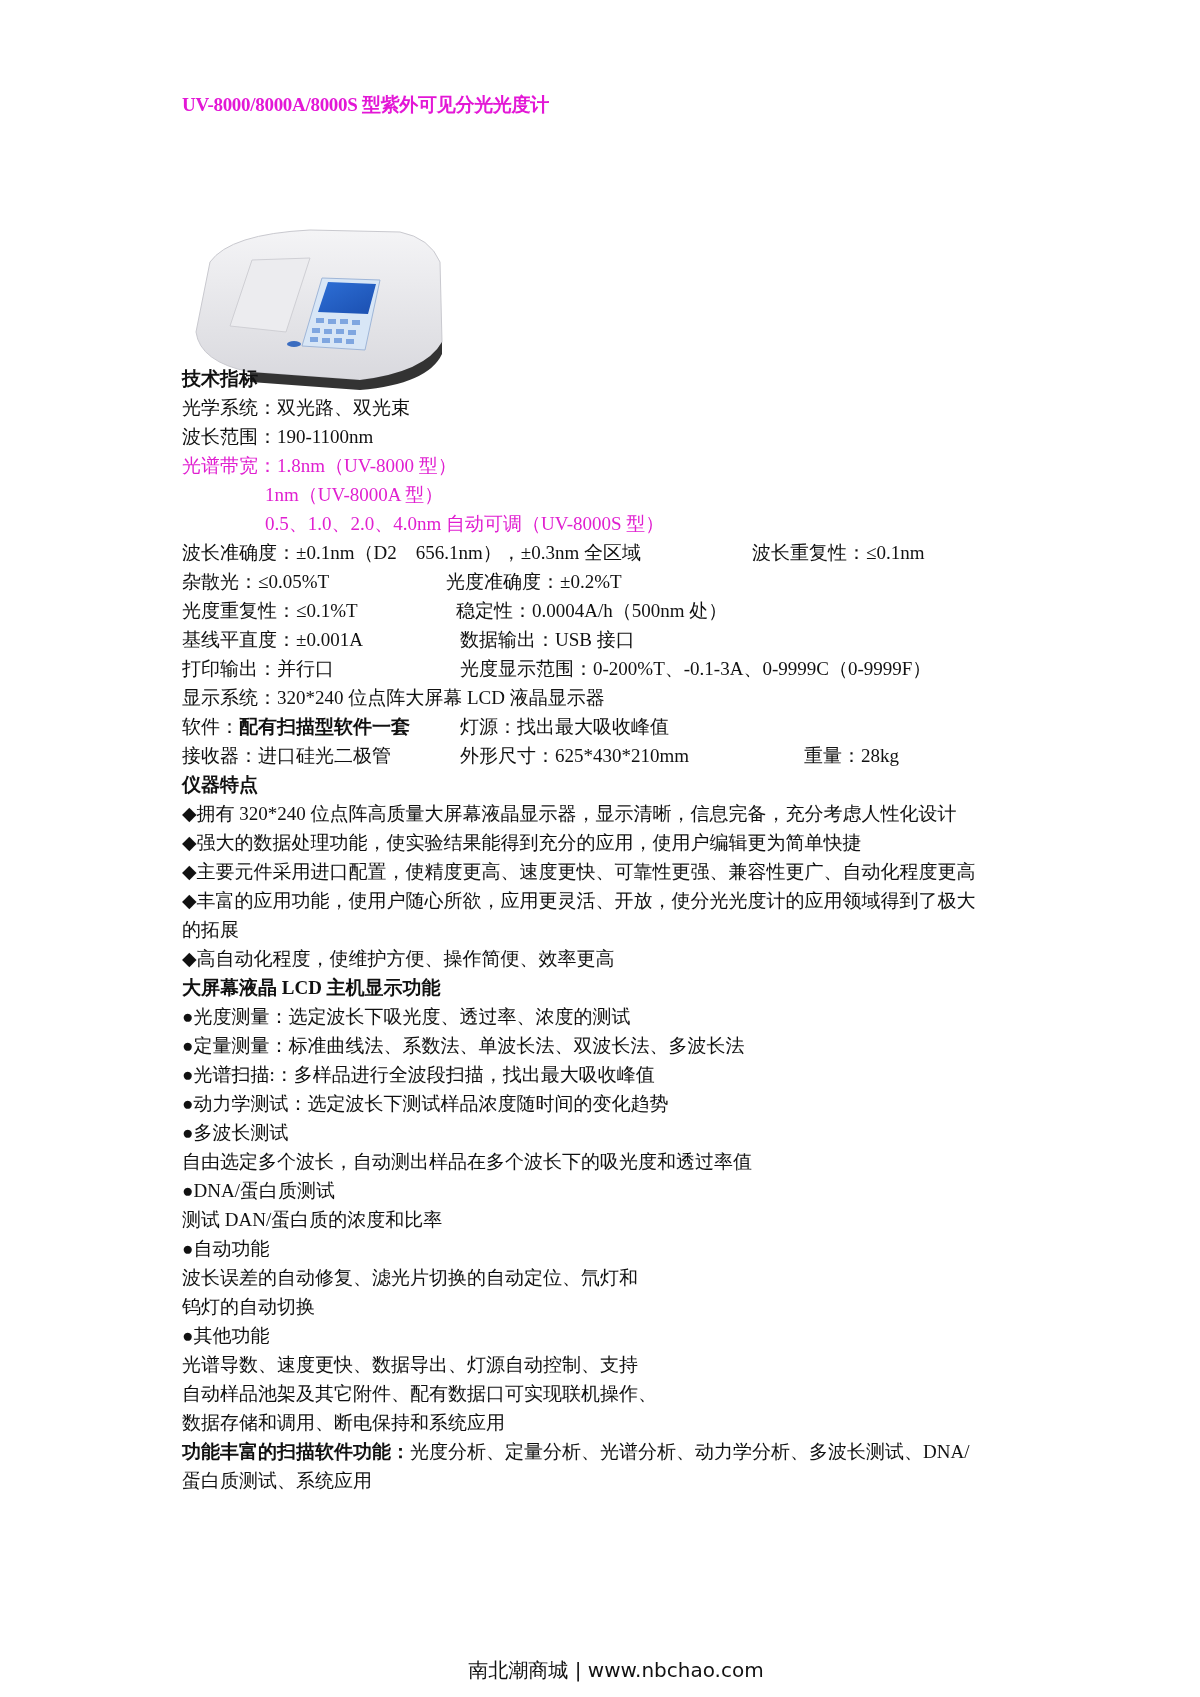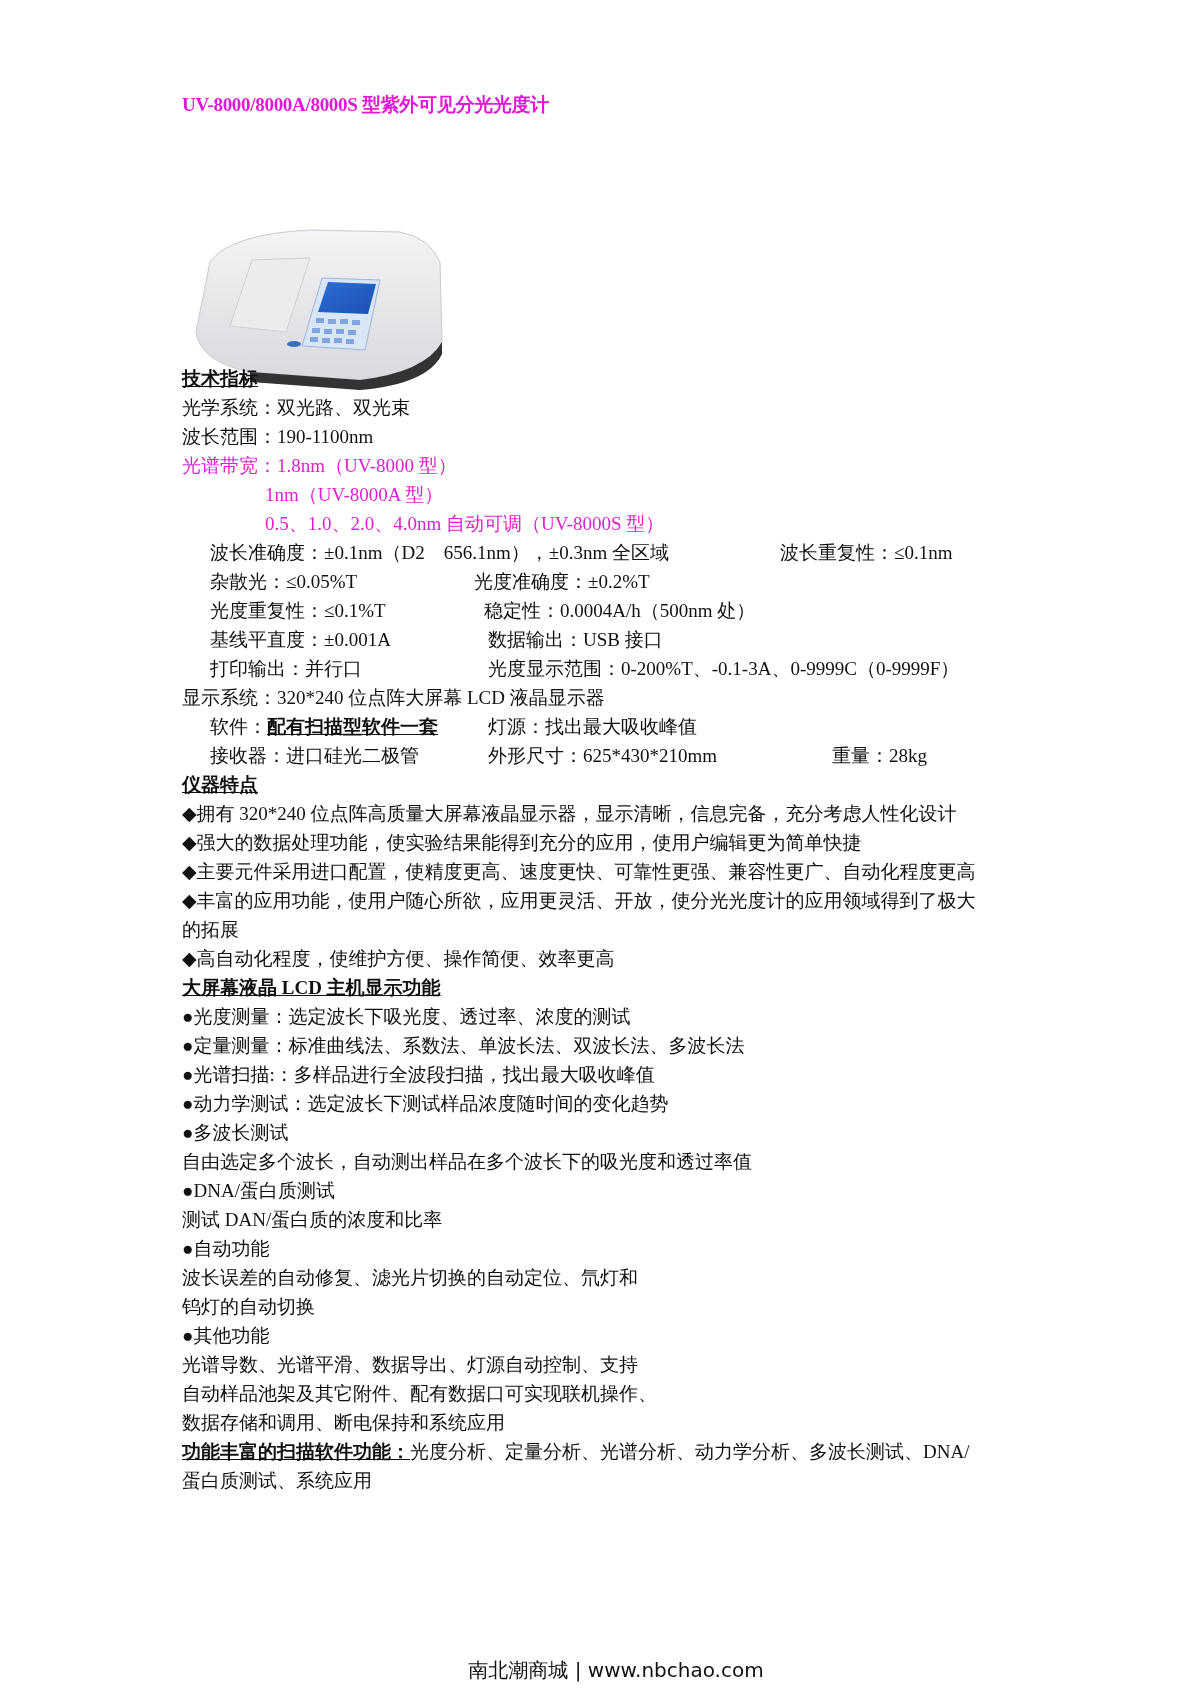--- a/index.html
+++ b/index.html
@@ -3,23 +3,23 @@
 <meta charset="utf-8">
 <style>
   html, body { margin: 0; padding: 0; background: #ffffff; }
   body { width: 1200px; height: 1697px; position: relative; overflow: hidden;
          font-family: "DejaVu Serif", "Liberation Serif", serif; color: #111; }
   .title { position: absolute; left: 182px; top: 92px; font-size: 19px; font-weight: bold;
            color: #e317d6; font-family: "Liberation Serif", "DejaVu Serif", serif; letter-spacing: -0.3px; }
   .photo { position: absolute; left: 190px; top: 222px; width: 262px; height: 168px; }
   .line { position: absolute; left: 182px; font-size: 19px; line-height: 24px; white-space: nowrap;
           font-family: "Liberation Serif", "DejaVu Serif", serif; }
-  .bold { font-weight: bold; text-decoration: underline; }
+  .bold { font-weight: bold; }
   .pink { color: #e020d0; text-align: center; }
-  .col { position: absolute; white-space: nowrap; margin-left: 28px; }
+  .col { position: absolute; white-space: nowrap; }
   .footer { position: absolute; left: 16px; width: 1200px; top: 1657px; text-align: center;
             font-family: "DejaVu Sans", "Liberation Sans", sans-serif; font-size: 20px; color: #111; }
 </style>
 </head>
 <body>
 
 <div>
 
   <div class="title">UV-8000/8000A/8000S 型紫外可见分光光度计</div>
 
@@ -112,21 +112,21 @@
   <div class="line" style="top:1063px">●光谱扫描:：多样品进行全波段扫描，找出最大吸收峰值</div>
   <div class="line" style="top:1092px">●动力学测试：选定波长下测试样品浓度随时间的变化趋势</div>
   <div class="line" style="top:1121px">●多波长测试</div>
   <div class="line" style="top:1150px">自由选定多个波长，自动测出样品在多个波长下的吸光度和透过率值</div>
   <div class="line" style="top:1179px">●DNA/蛋白质测试</div>
   <div class="line" style="top:1208px">测试 DAN/蛋白质的浓度和比率</div>
   <div class="line" style="top:1237px">●自动功能</div>
   <div class="line" style="top:1266px">波长误差的自动修复、滤光片切换的自动定位、氘灯和</div>
   <div class="line" style="top:1295px">钨灯的自动切换</div>
   <div class="line" style="top:1324px">●其他功能</div>
-  <div class="line" style="top:1353px">光谱导数、光谱平滑、数据导出、灯源自动控制、支持</div>
+  <div class="line" style="top:1353px">光谱导数、速度更快、数据导出、灯源自动控制、支持</div>
   <div class="line" style="top:1382px">自动样品池架及其它附件、配有数据口可实现联机操作、</div>
   <div class="line" style="top:1411px">数据存储和调用、断电保持和系统应用</div>
 
   <div class="line" style="top:1440px">
     <span class="bold">功能丰富的扫描软件功能：</span><span>光度分析、定量分析、光谱分析、动力学分析、多波长测试、DNA/</span>
   </div>
   <div class="line" style="top:1469px">蛋白质测试、系统应用</div>
 
   <div class="footer">南北潮商城 | www.nbchao.com</div>
 </div>

